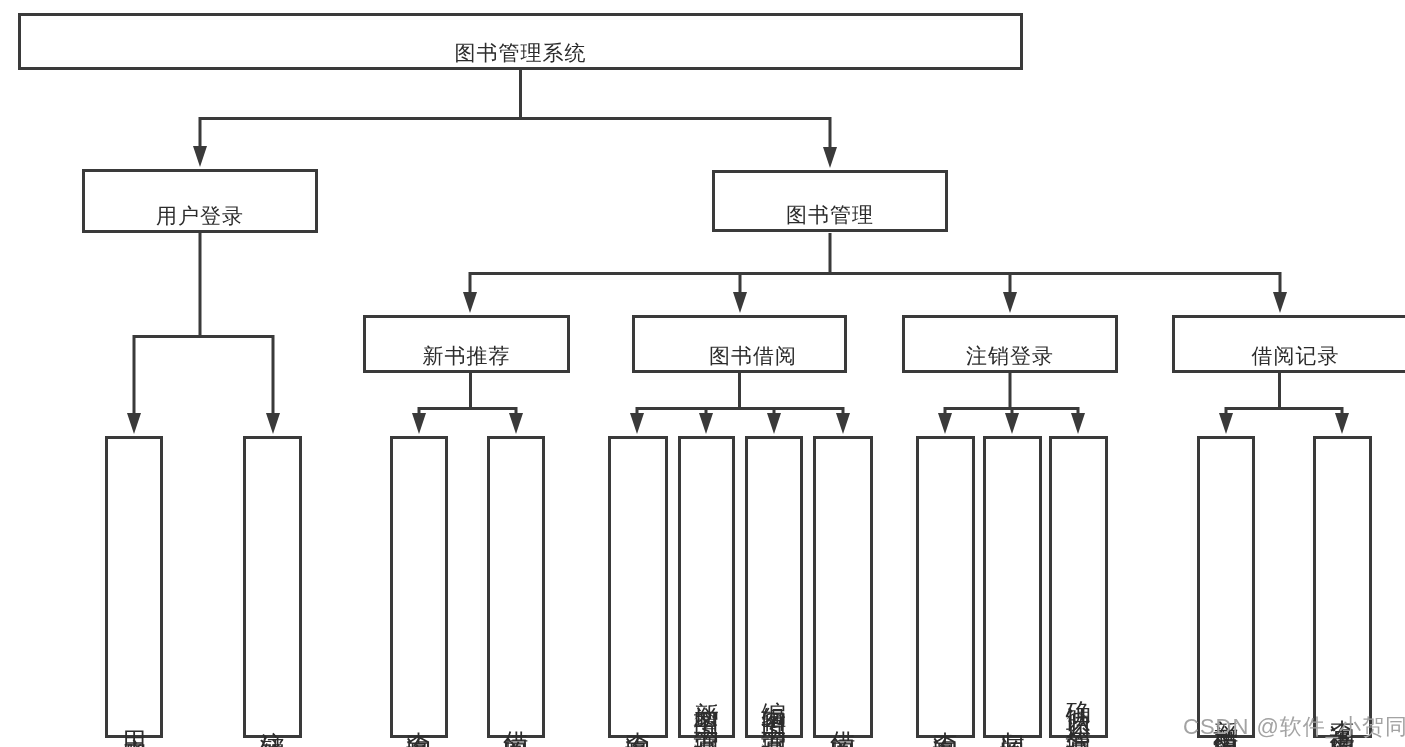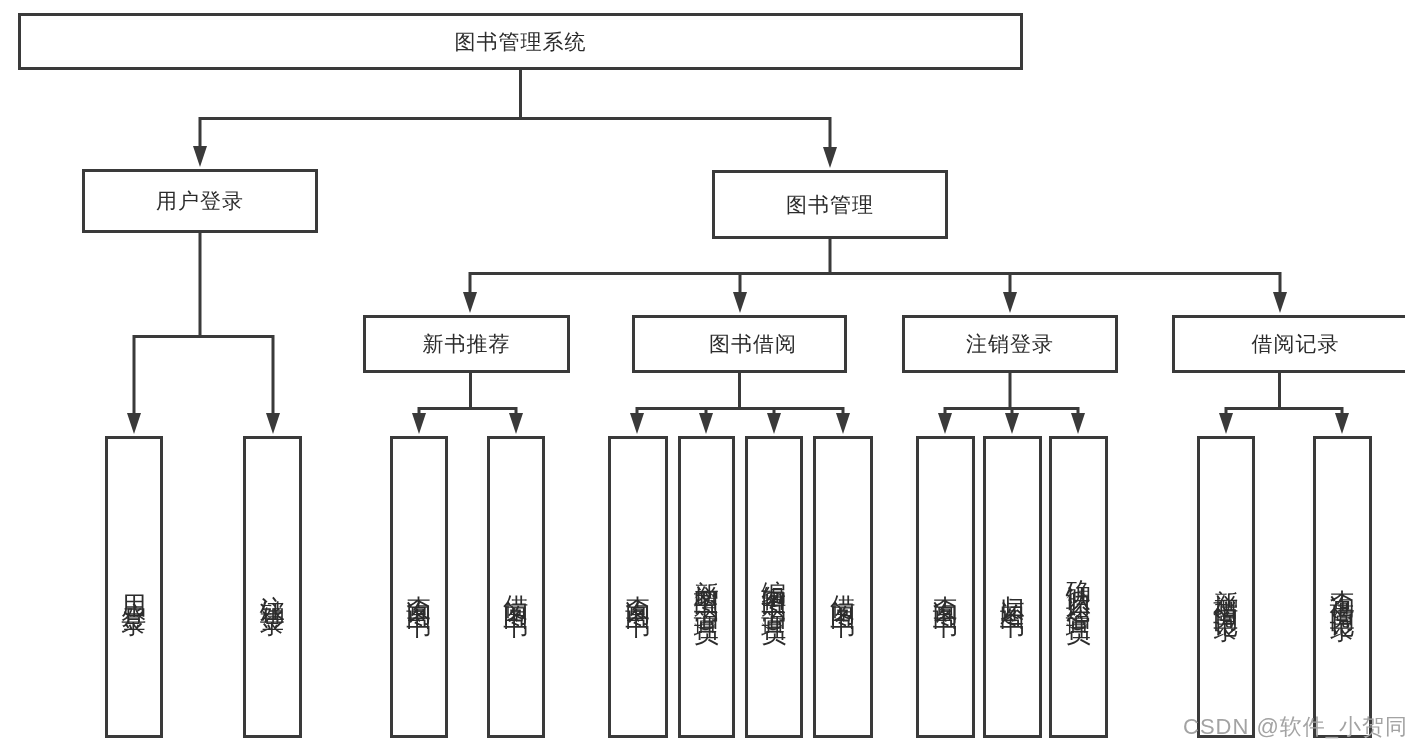--- a/index.html
+++ b/index.html
@@ -6,21 +6,21 @@
   body{
     width:1405px;height:747px;background:#ffffff;
     font-family:"Liberation Sans","DejaVu Sans",sans-serif;
     position:relative;overflow:hidden;
   }
   .canvas{position:absolute;left:0;top:0;width:1405px;height:747px;}
   .connectors{position:absolute;left:0;top:0;}
   .node{
     position:absolute;box-sizing:border-box;
     background:#ffffff;border:3px solid #3a3a3a;
-    display:flex;align-items:center;justify-content:center;
+    display:flex;align-items:flex-end;justify-content:center;
     color:#2c2c2c;
   }
   .h-node .lbl{font-size:21px;letter-spacing:1px;white-space:nowrap;}
   .leaf .vlbl{
     writing-mode:vertical-rl;text-orientation:mixed;
     font-size:25px;letter-spacing:6px;line-height:1.05;
     white-space:nowrap;
   }
   .watermark{
     position:absolute;left:1183px;top:712px;
@@ -73,21 +73,21 @@
     </g>
   </svg>
 
   <div class="node h-node" style="left:18px;top:13px;width:1005px;height:57px;">
     <span class="lbl">图书管理系统</span>
   </div>
 
   <div class="node h-node" style="left:82px;top:169px;width:236px;height:64px;">
     <span class="lbl">用户登录</span>
   </div>
-  <div class="node h-node" style="left:712px;top:170px;width:236px;height:69px;">
+  <div class="node h-node" style="left:712px;top:170px;width:236px;height:62px;">
     <span class="lbl">图书管理</span>
   </div>
 
   <div class="node h-node" style="left:363px;top:315px;width:207px;height:58px;">
     <span class="lbl">新书推荐</span>
   </div>
   <div class="node h-node" style="left:632px;top:315px;width:215px;height:58px;padding-left:27px;">
     <span class="lbl">图书借阅</span>
   </div>
   <div class="node h-node" style="left:902px;top:315px;width:216px;height:58px;">

